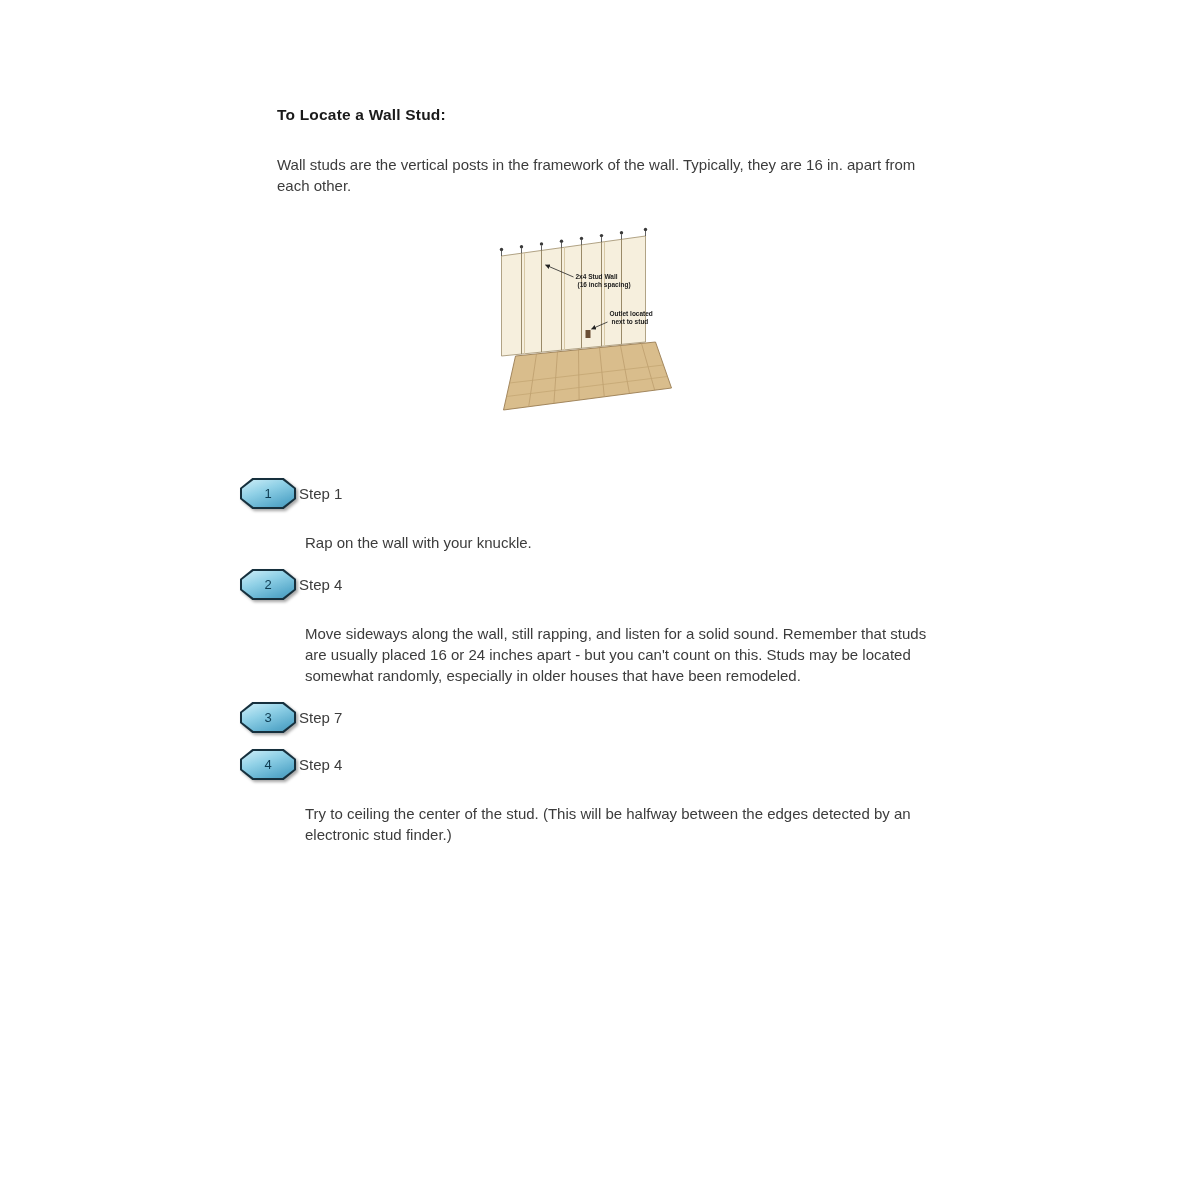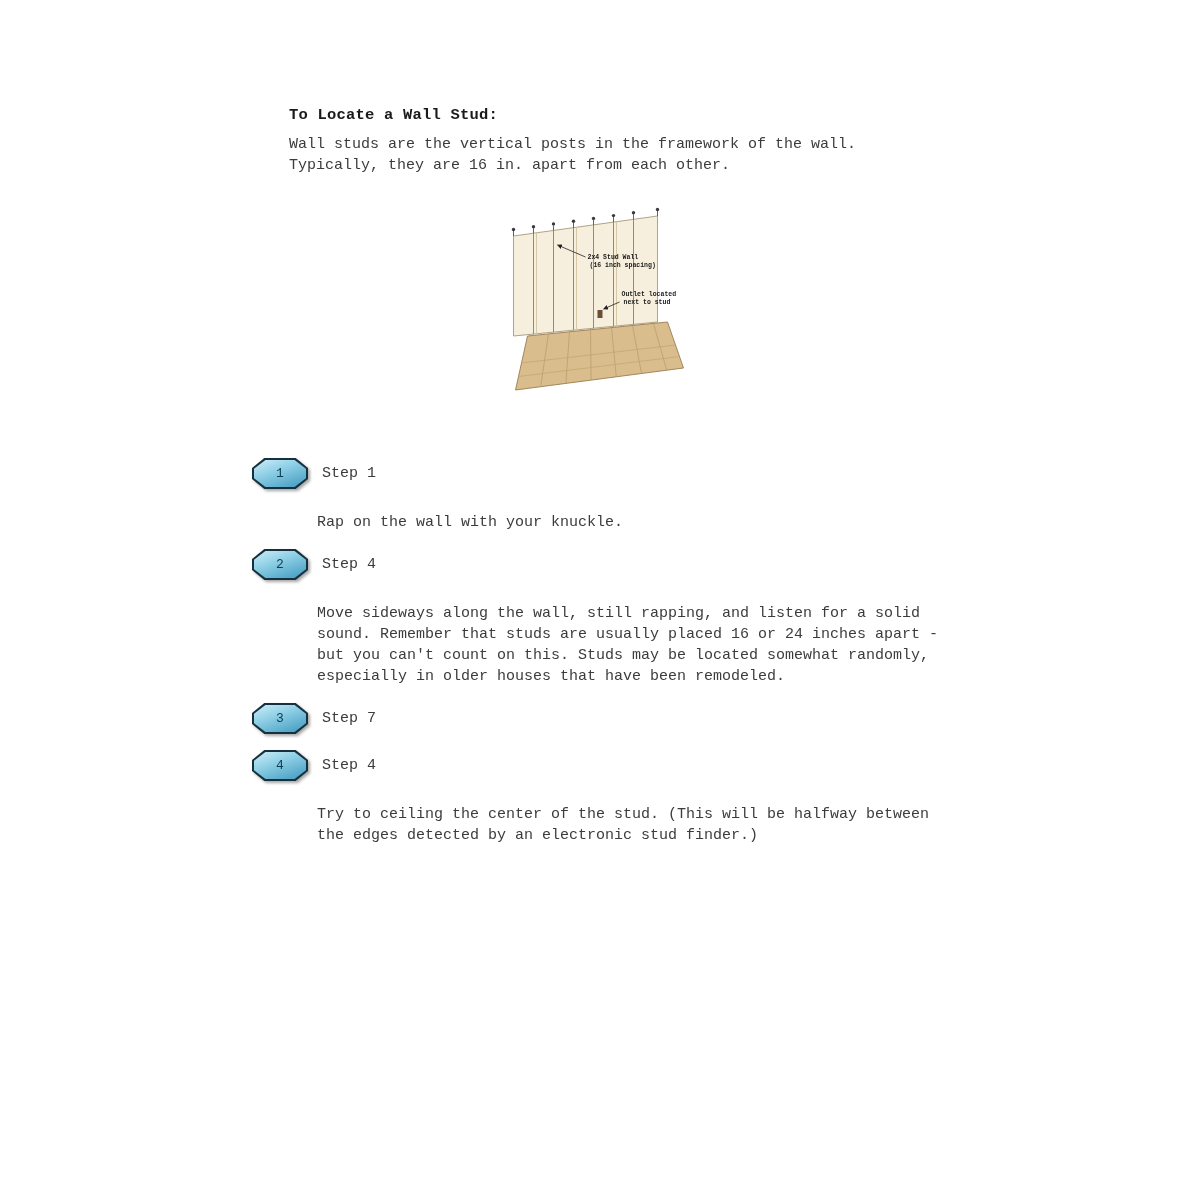--- a/index.html
+++ b/index.html
@@ -11,35 +11,34 @@
     position: relative;
     width: 1200px;
     height: 1200px;
     background: #ffffff;
     font-family: "Liberation Sans", sans-serif;
     color: #3c3c3c;
     overflow: hidden;
   }
   .content {
     position: absolute;
-    left: 252px;
+    left: 240px;
     top: 106px;
     width: 690px;
-    font-family: Liberation Mono, monospace;
   }
   .doc-title {
     margin-left: 37px;
     font-size: 15.5px;
     font-weight: bold;
     color: #1a1a1a;
     letter-spacing: 0.2px;
   }
   .intro {
     margin-left: 37px;
-    margin-top: 10px;
+    margin-top: 30px;
     width: 655px;
     font-size: 15px;
     line-height: 21px;
   }
   .figure-wrap {
     margin-top: 30px;
     display: flex;
     justify-content: center;
   }
   .steps {
@@ -69,21 +68,21 @@
     left: 2px; top: 2px; right: 2px; bottom: 2px;
     clip-path: polygon(22% 0%, 78% 0%, 100% 32%, 100% 68%, 78% 100%, 22% 100%, 0% 68%, 0% 32%);
     background: linear-gradient(160deg, #cdeef8 0%, #8fd0e6 40%, #5aabcc 80%, #4a98ba 100%);
     display: flex;
     align-items: center;
     justify-content: center;
     font-size: 13px;
     color: #0e3c52;
   }
   .step-label {
-    margin-left: 14px;
+    margin-left: 3px;
     font-size: 15px;
     color: #3c3c3c;
     text-align: center;
   }
   .step-text {
     margin-left: 65px;
     margin-top: 23px;
     width: 622px;
     font-size: 15px;
     line-height: 21px;

